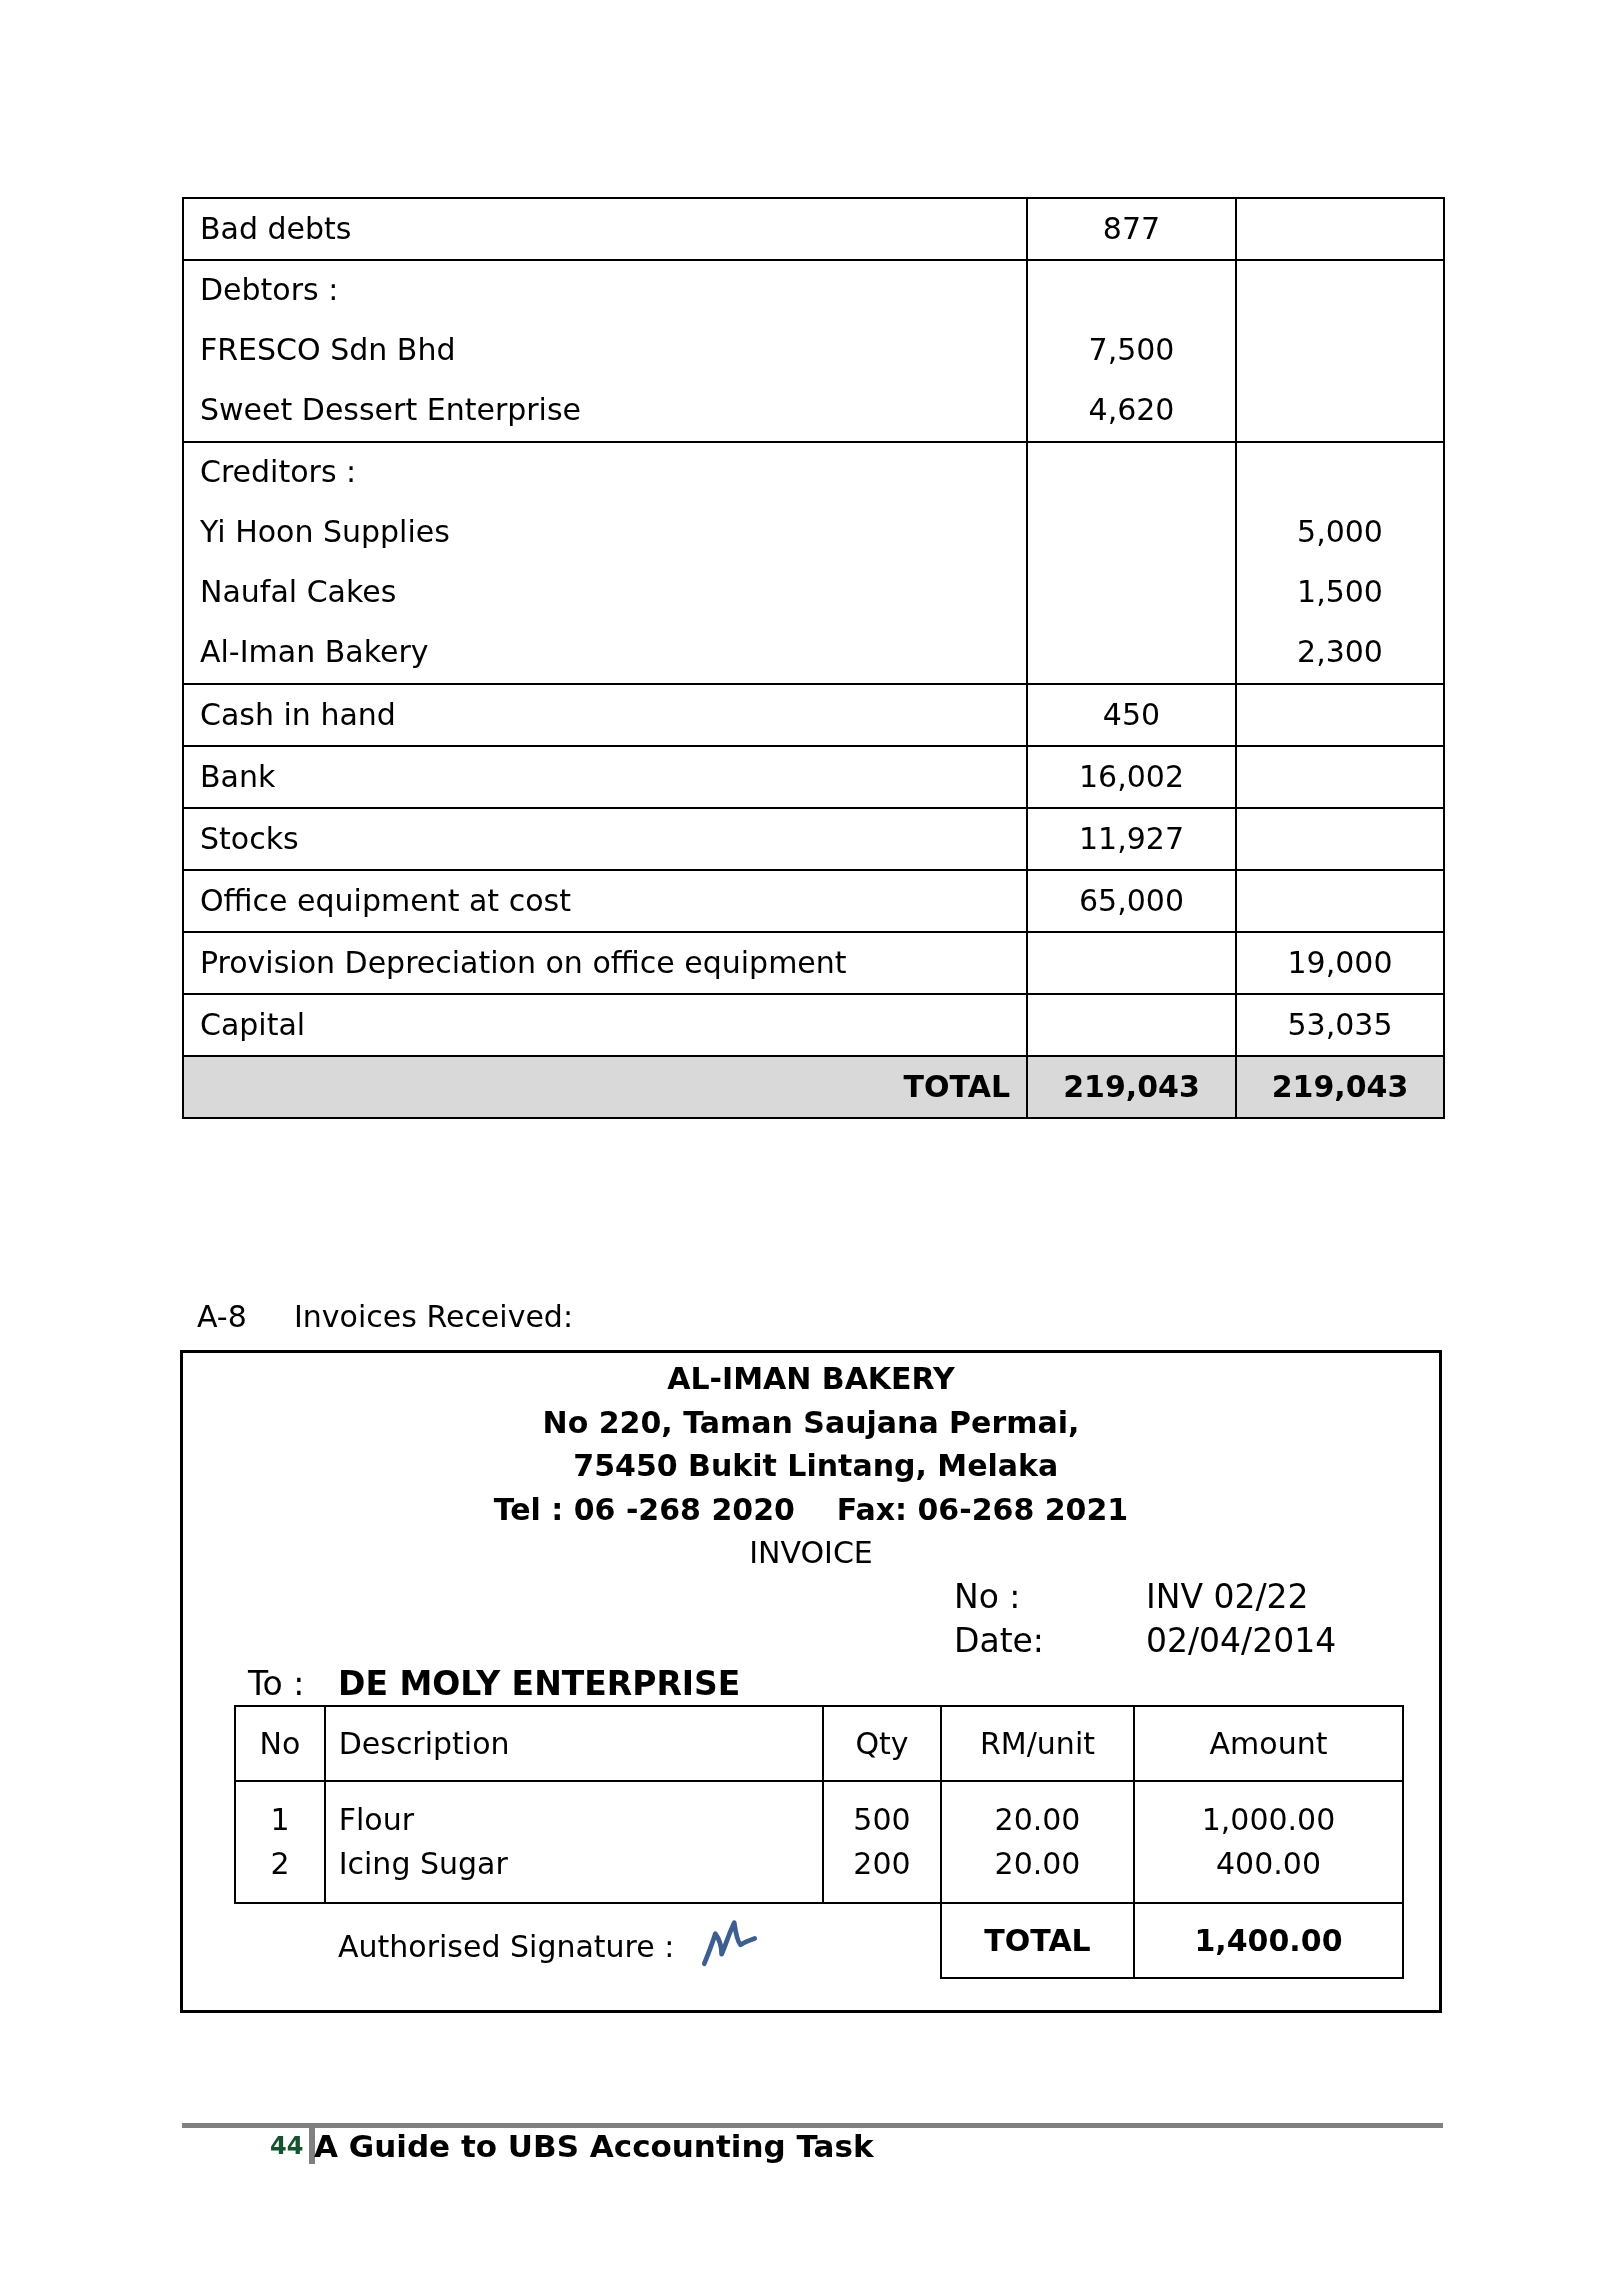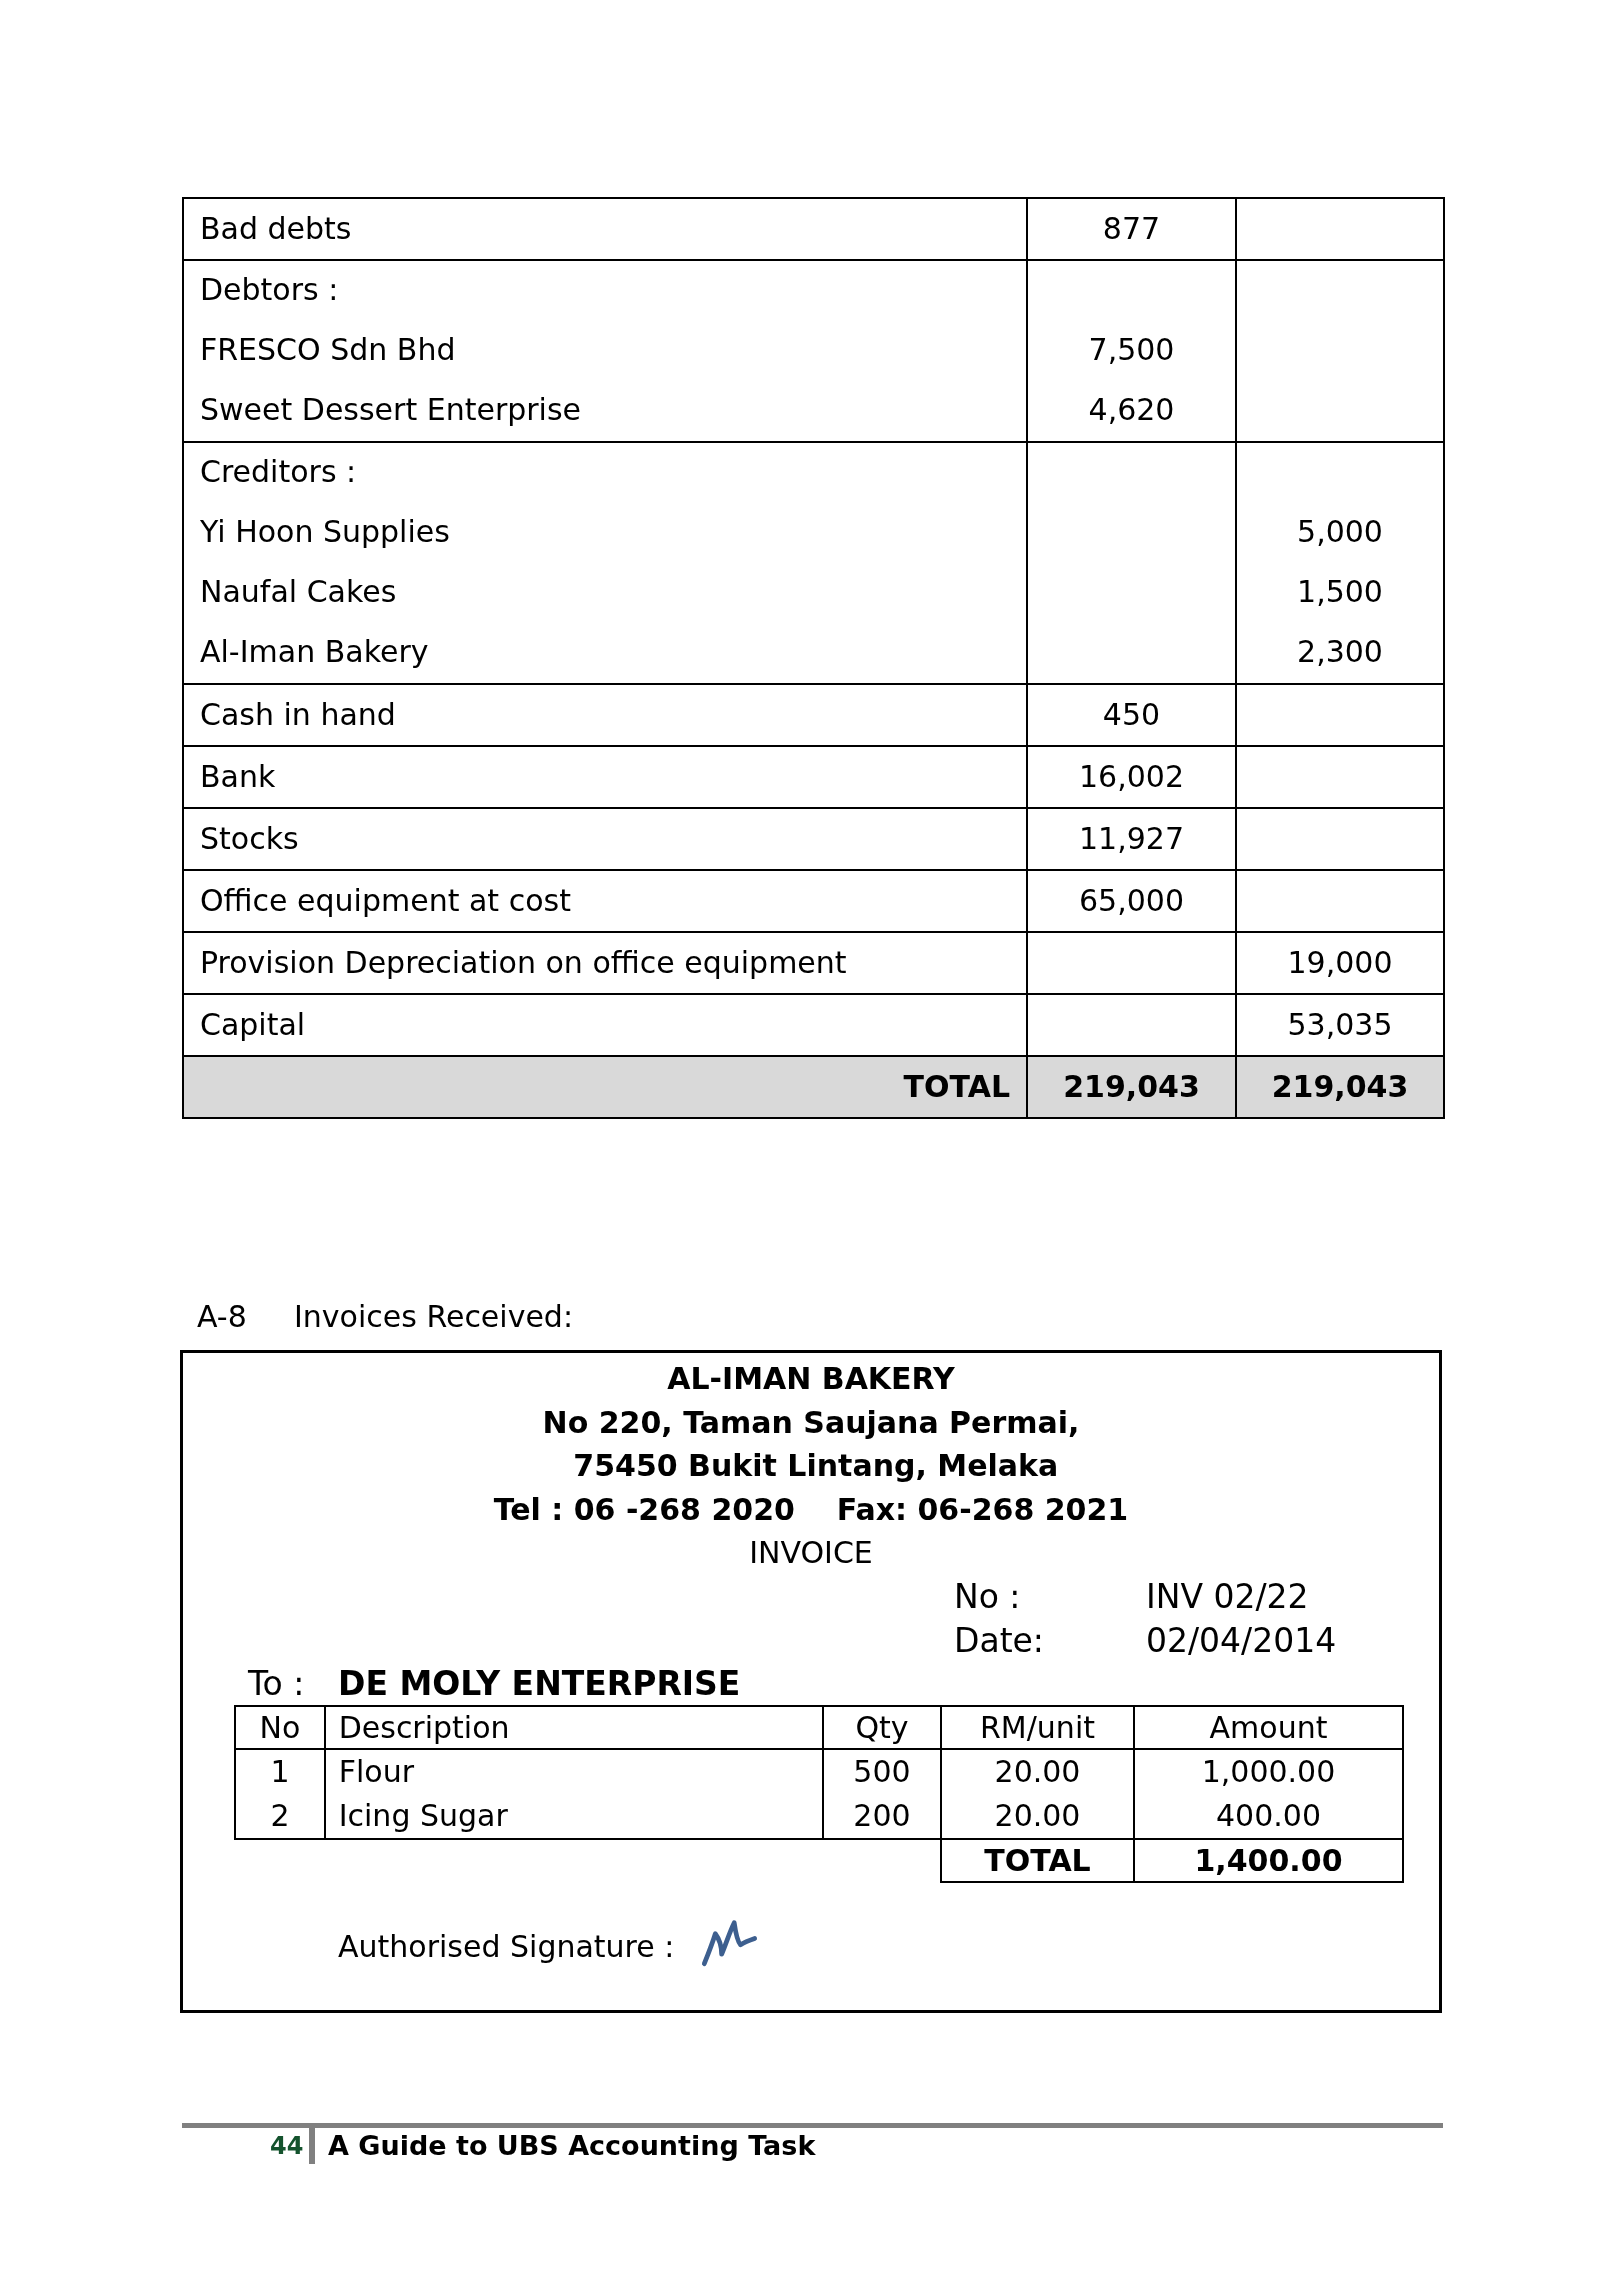--- a/index.html
+++ b/index.html
@@ -32,36 +32,36 @@
     border: 3.2px solid #000; box-sizing: border-box;
   }
   .inv-center { position: absolute; left: 0; width: 100%; text-align: center; font-size: 30px; line-height: 44px; }
   .inv-center.bold { font-weight: bold; }
   .meta { position: absolute; font-size: 33px; line-height: 44px; }
 
   #itable {
     position: absolute; left: 51px; top: 352px; border-collapse: collapse;
     font-size: 30px; table-layout: fixed;
   }
-  #itable td { border: 2.4px solid #000; padding: 0 0; height: 41px; line-height: 41px; white-space: nowrap; }
+  #itable td { border: 2.4px solid #000; padding: 16px 0; height: 41px; line-height: 41px; white-space: nowrap; }
   #itable td.c { text-align: center; }
   #itable td.l { padding-left: 12.7px; }
   #itable tr.body td { vertical-align: top; }
   #itable tr.body .cell-lines div { height: 44px; line-height: 44px; }
   #itable tr.totrow td { font-weight: bold; }
   #itable td.noborder { border: none; }
 
   .signature-label { position: absolute; left: 155px; top: 572px; font-size: 30px; line-height: 44px; }
   .signature { position: absolute; left: 515px; top: 563px; width: 63px; height: 56px; }
 
   
   .footer-rule { left: 182px; top: 2123px; width: 1261px; height: 4.8px; background: #808080; }
   .footer-bar { left: 309px; top: 2123px; width: 5.6px; height: 41px; background: #808080; }
   .footer-page { left: 270px; top: 2130px; font-size: 24px; font-weight: bold; color: #14532d; line-height: 32px; }
-  .footer-title { left: 328px; top: 2127px; font-size: 27px; font-weight: bold; line-height: 38px; }
+  .footer-title { left: 314px; top: 2127px; font-size: 31px; font-weight: bold; line-height: 38px; }
 </style>
 </head>
 <body>
 
 <table id="tb">
   <colgroup>
       <col style="width:844px">
       <col style="width:209px">
       <col style="width:208px">
     </colgroup>

